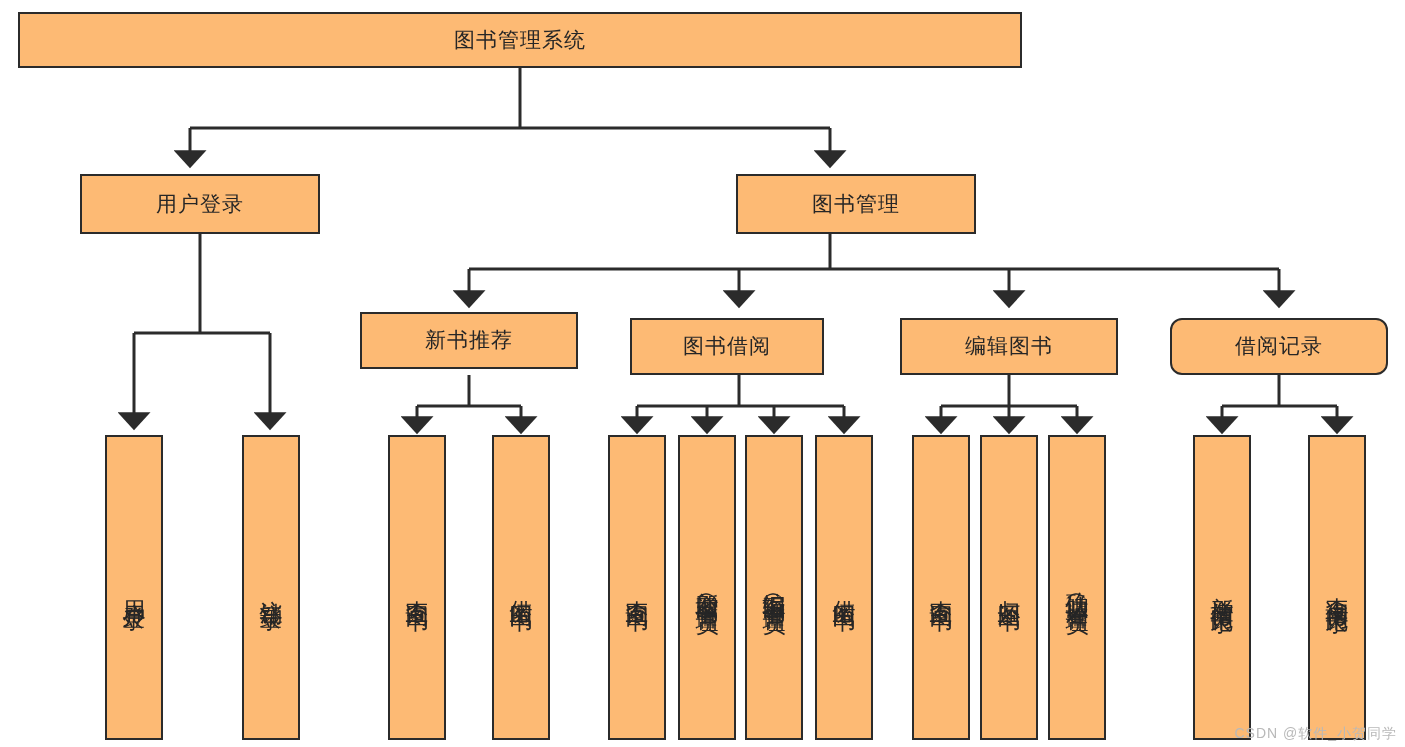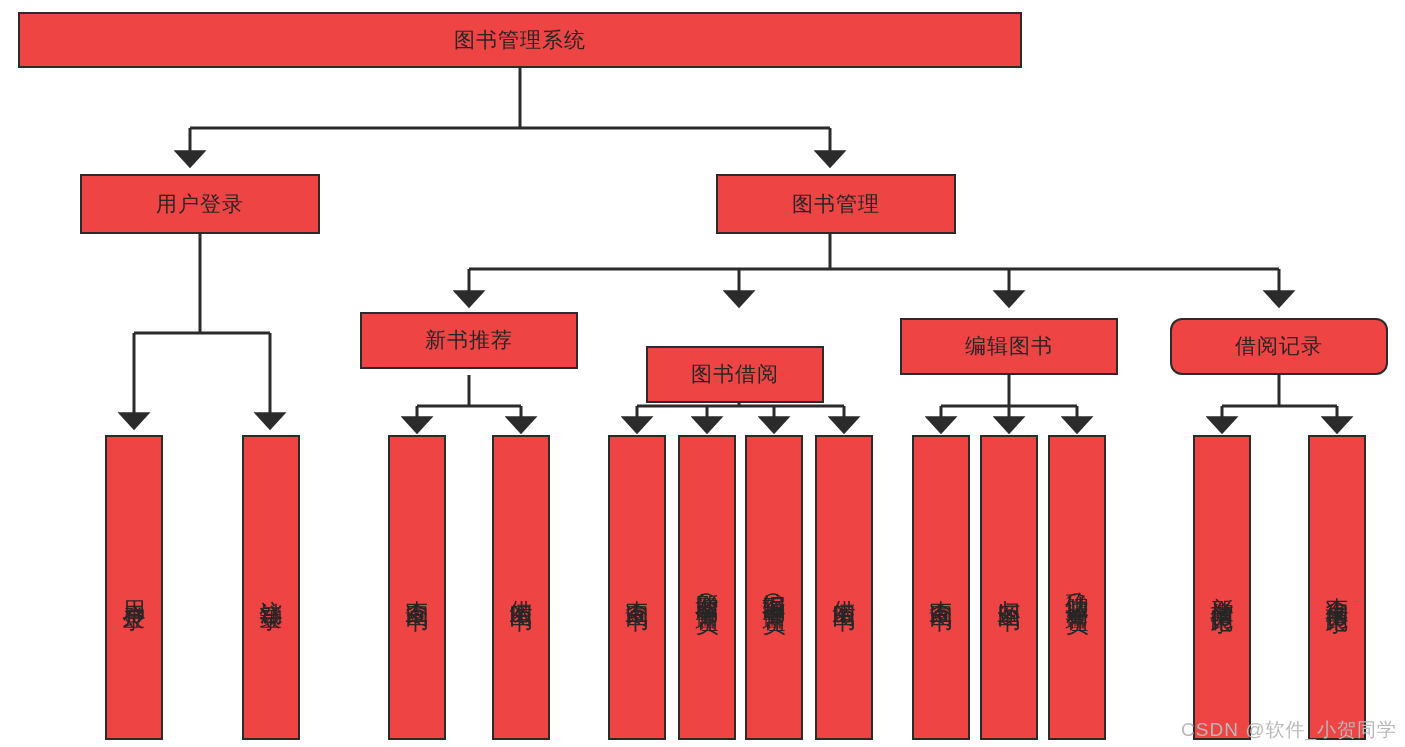--- a/index.html
+++ b/index.html
@@ -7,21 +7,21 @@
     width:1405px;height:747px;
     font-family:"Liberation Sans","DejaVu Sans",sans-serif;
     overflow:hidden;position:relative;
   }
   #diagram-root{position:relative;width:1405px;height:747px;background:#fff;}
   svg.edges{position:absolute;left:0;top:0;width:1405px;height:747px;}
   .node{
     position:absolute;
     box-sizing:border-box;
     border:2px solid #2b2b2b;
-    background:#ef4444;
+    background:#fdba74;
     display:flex;align-items:center;justify-content:center;
     color:#1a1a1a;
   }
   .node-label{
     display:block;
     text-align:center;
     line-height:1.18;
     color:#262626;
   }
   .h-node .node-label{font-size:21px;letter-spacing:1px;}
@@ -29,21 +29,21 @@
   .v-node .node-label{
     writing-mode:vertical-rl;
     text-orientation:upright;
     font-size:23px;
     letter-spacing:3px;
     white-space:nowrap;
   }
   .watermark{
     position:absolute;
     right:8px;bottom:4px;
-    font-size:19px;
+    font-size:14px;
     color:#b9b9b9;
     letter-spacing:1px;
     white-space:nowrap;
     pointer-events:none;
   }
 </style>
 </head>
 <body>
 
 <div id="diagram-root">
@@ -98,28 +98,28 @@
     </g>
   </svg>
 
   <div class="node h-node" style="left:18px;top:12px;width:1004px;height:56px;">
     <span class="node-label">图书管理系统</span>
   </div>
 
   <div class="node h-node" style="left:80px;top:174px;width:240px;height:60px;">
     <span class="node-label">用户登录</span>
   </div>
-  <div class="node h-node" style="left:716px;top:174px;width:240px;height:60px;">
+  <div class="node h-node" style="left:736px;top:174px;width:240px;height:60px;">
     <span class="node-label">图书管理</span>
   </div>
 
   <div class="node h-node" style="left:360px;top:312px;width:218px;height:57px;">
     <span class="node-label">新书推荐</span>
   </div>
-  <div class="node h-node" style="left:646px;top:318px;width:178px;height:57px;margin-top:28px;">
+  <div class="node h-node" style="left:630px;top:318px;width:194px;height:57px;">
     <span class="node-label">图书借阅</span>
   </div>
   <div class="node h-node" style="left:900px;top:318px;width:218px;height:57px;">
     <span class="node-label">编辑图书</span>
   </div>
   <div class="node h-node" style="left:1170px;top:318px;width:218px;height:57px;border-radius:12px;">
     <span class="node-label">借阅记录</span>
   </div>
 
   <div class="node v-node" style="left:105px;top:435px;width:58px;height:305px;">

